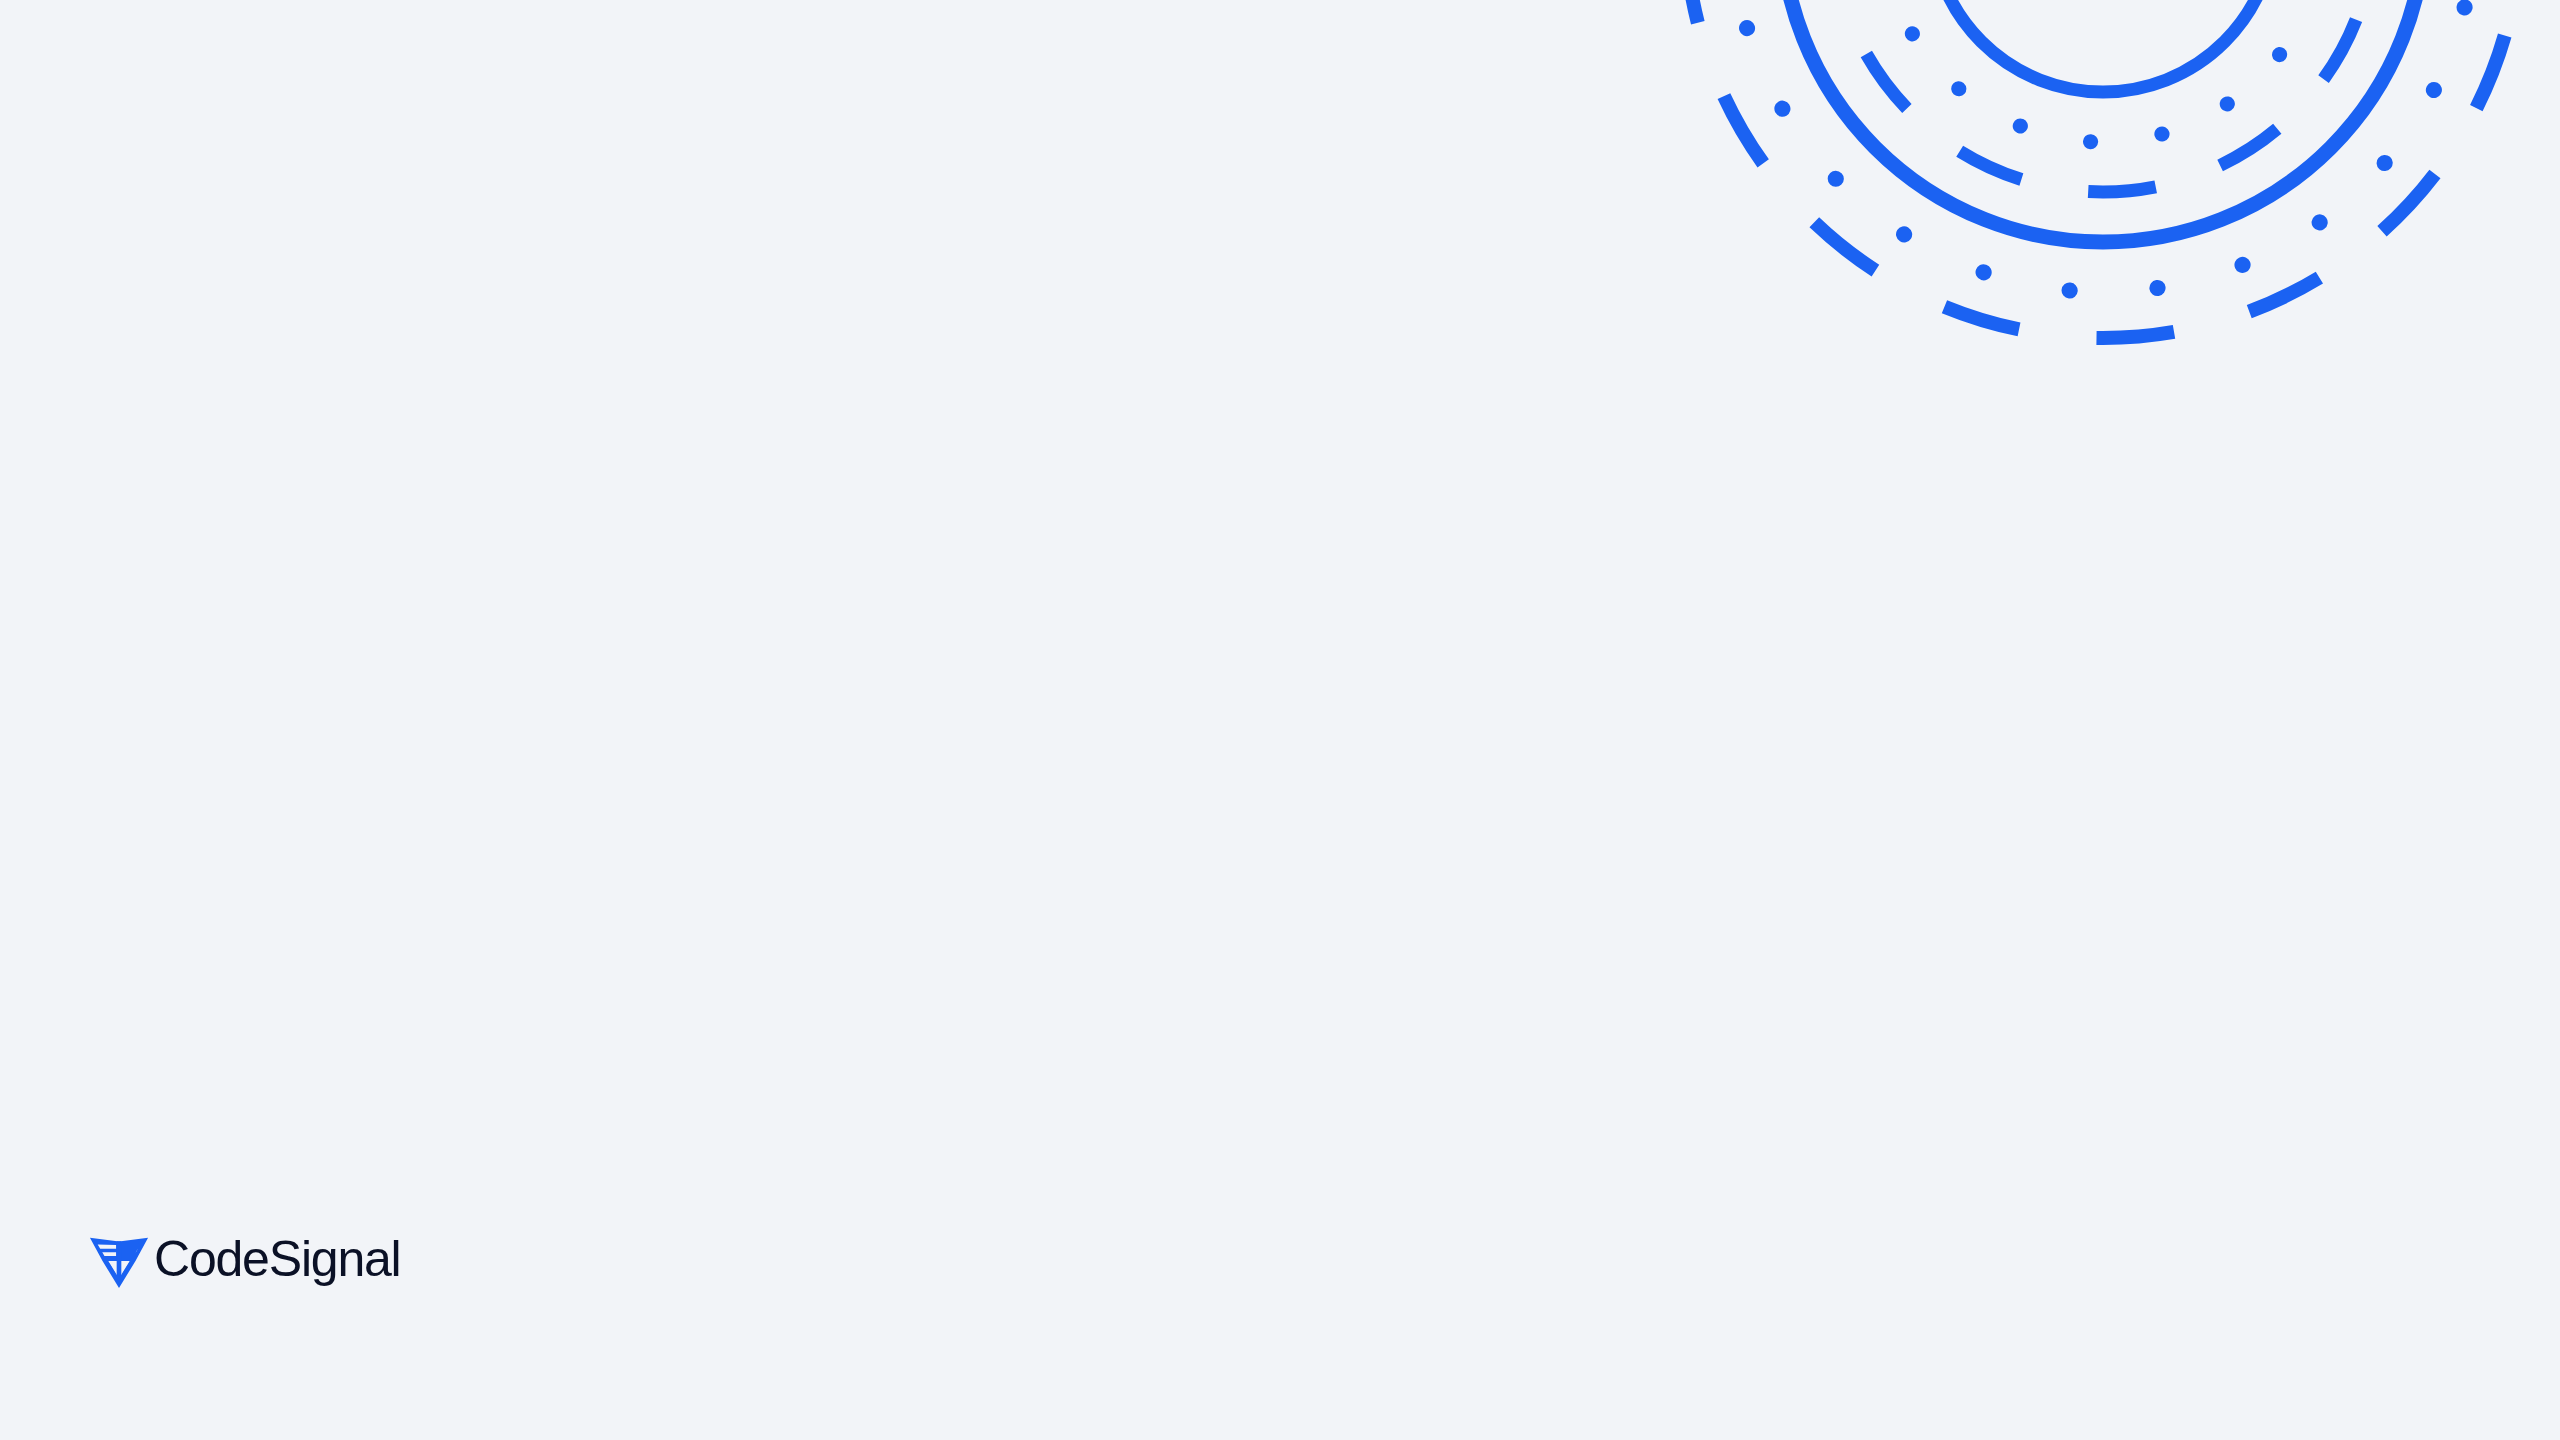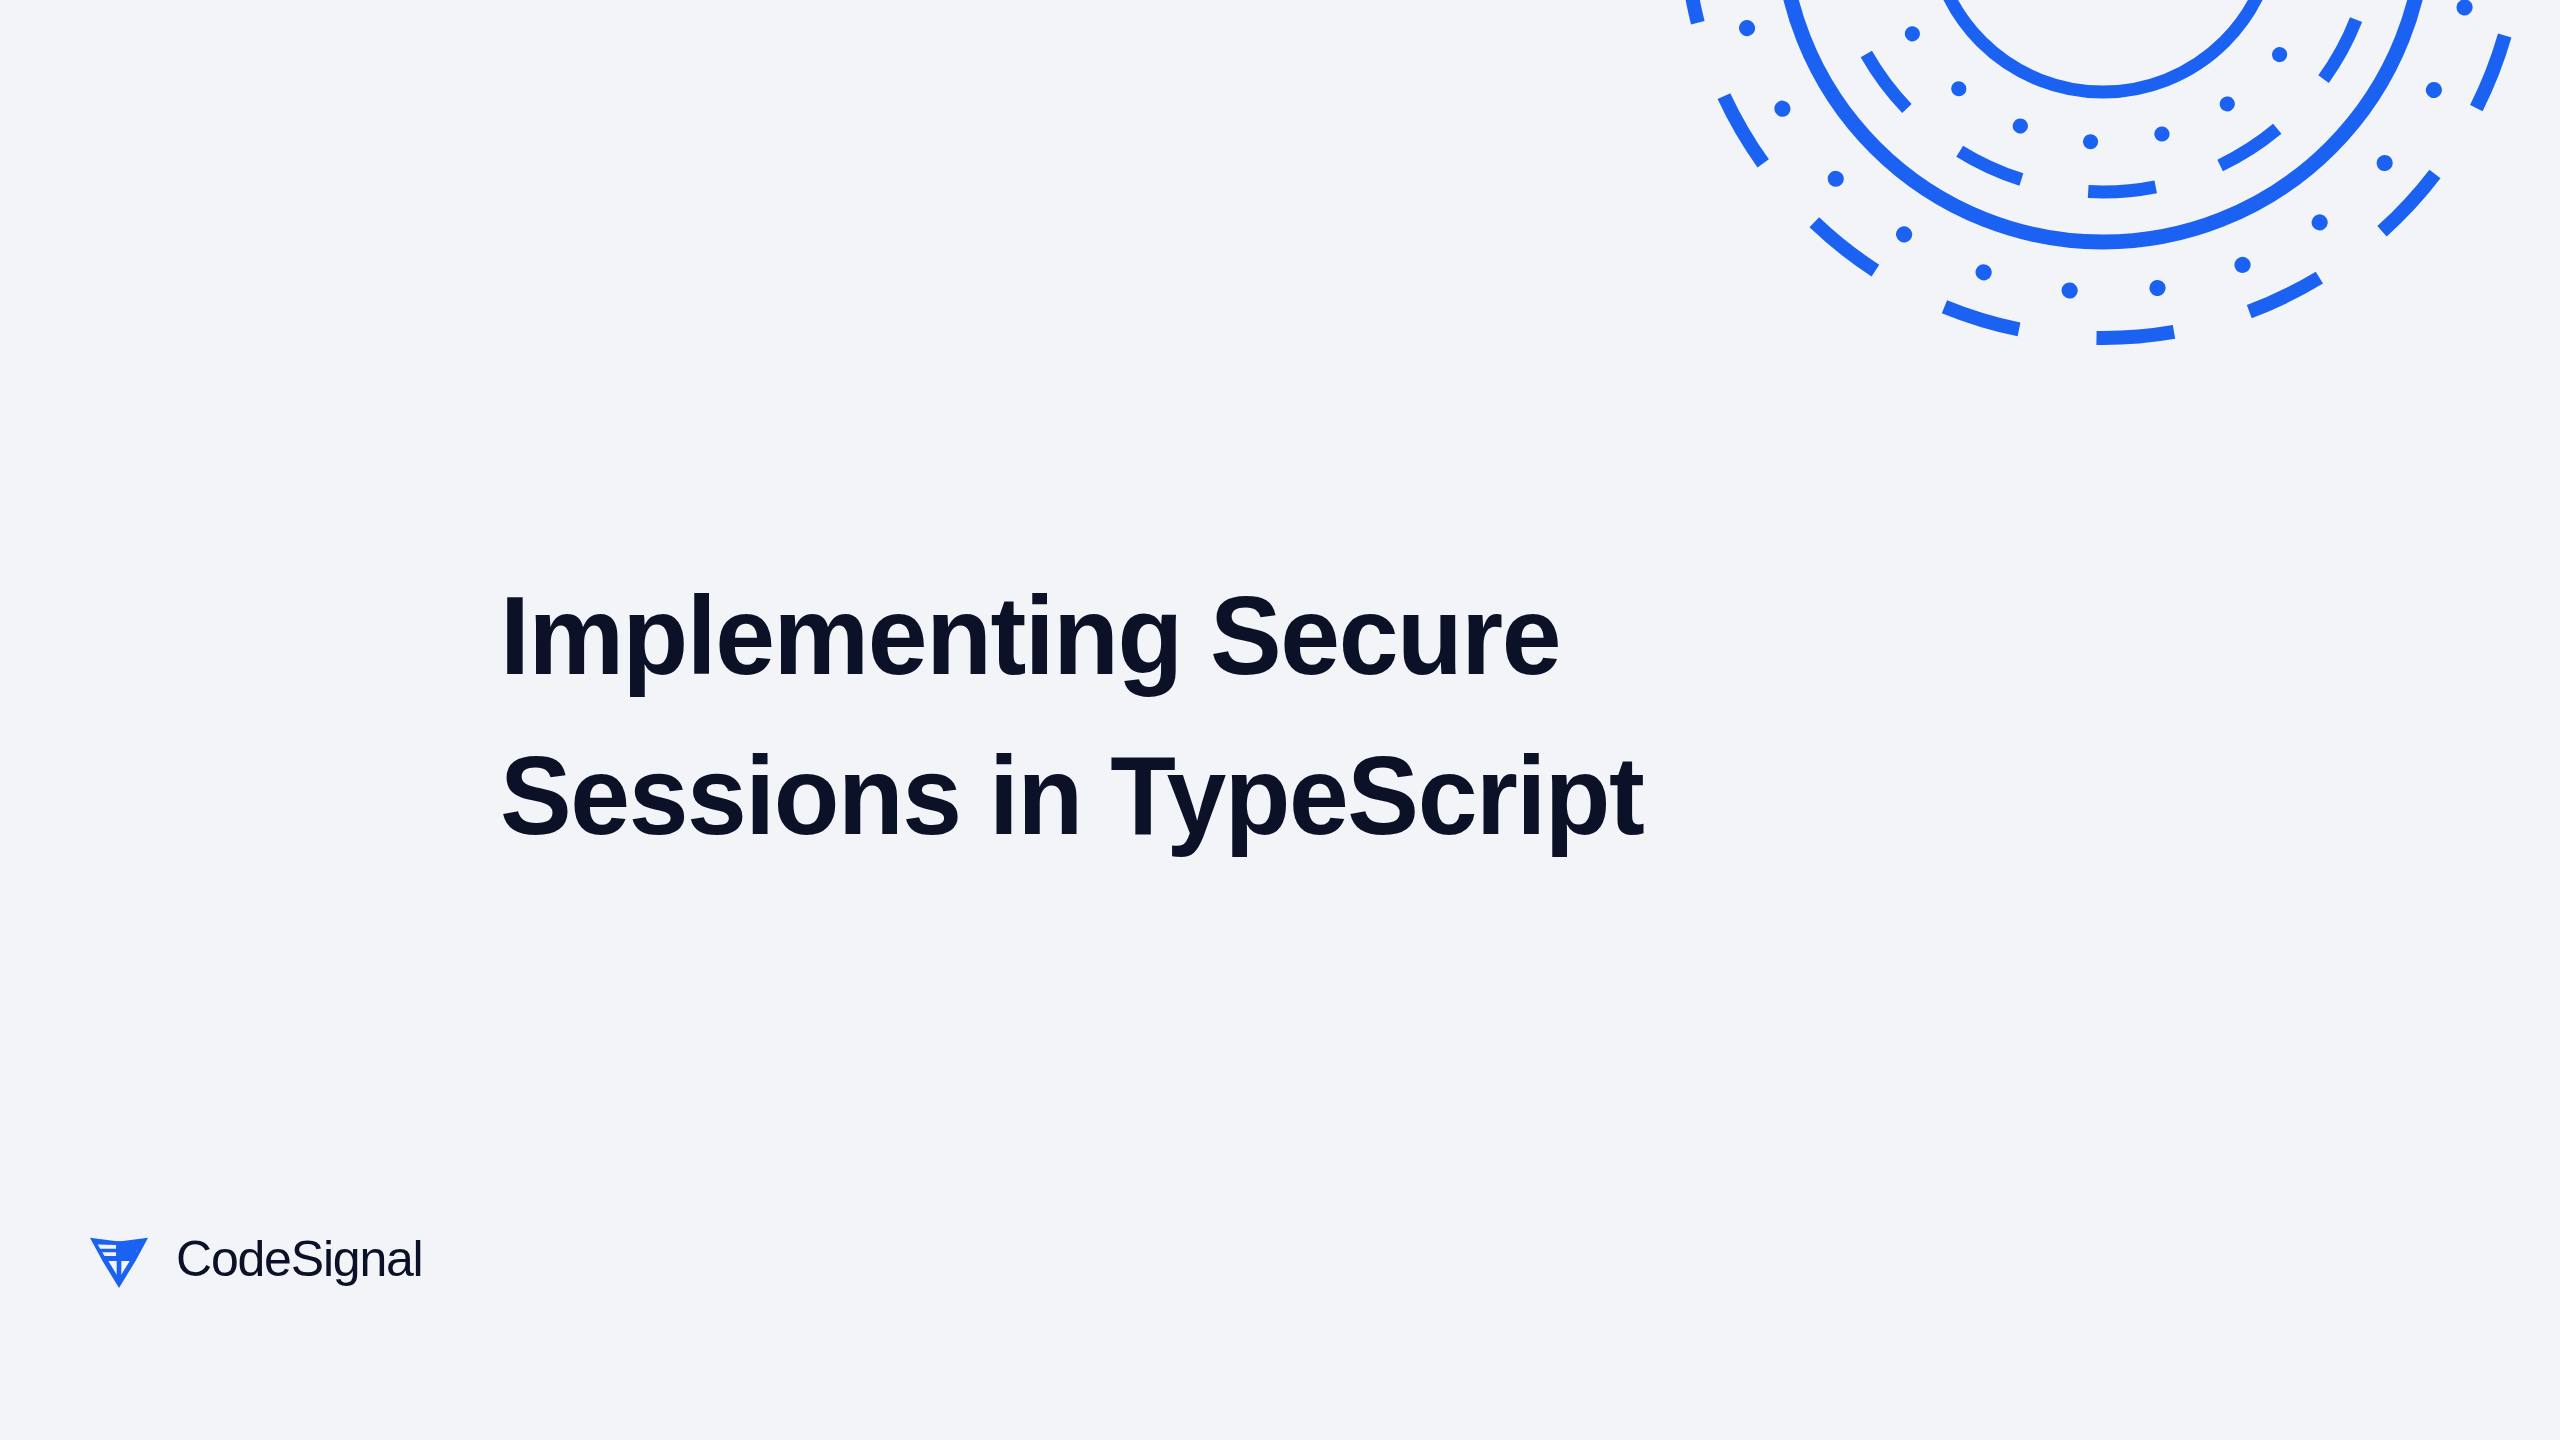--- a/index.html
+++ b/index.html
@@ -53,21 +53,21 @@
     transform-origin: left center;
   }
 
   
   .logo {
     position: absolute;
     left: 88px;
     top: 1228px;
     display: flex;
     align-items: center;
-    gap: 26px;
+    gap: 4px;
   }
   .logo-mark {
     display: block;
     width: 62px;
     height: 62px;
   }
   .logo-word {
     font-family: "Liberation Sans", sans-serif;
     font-weight: 500;
     font-size: 50px;
@@ -94,24 +94,20 @@
 
         <circle cx="443" cy="-80" r="322" stroke-width="15"></circle>
 
         <circle cx="443" cy="-80" r="372" stroke-width="16" stroke-linecap="round" stroke-dasharray="0.2 88"></circle>
 
         <circle cx="443" cy="-80" r="418" stroke-width="14" stroke-dasharray="78 78" stroke-dashoffset="39"></circle>
       </g>
     </svg>
   </div>
 
-  <div class="title-block">
-    <span class="title-line">Implementing Secure</span>
-    <span class="title-line">Sessions in TypeScript</span>
-  </div>
 
   <div class="logo">
     <svg class="logo-mark" viewBox="0 0 64 64" xmlns="http://www.w3.org/2000/svg" aria-hidden="true">
       <path fill="#1b62f2" d="M2 10 L32 14 L62 10 L49 34 L32 62 L15 34 Z
                               M10 17 L17 29 L29 29 L29 25 L14.5 25 L12.5 21.5 L29 21.5 L29 17.5 Z
                               M54 17 L47 29 L35 29 L35 25 L49.5 25 L51.5 21.5 L35 21.5 L35 17.5 Z
                               M21 34 L32 52 L43 34 Z"></path>
       <path fill="#f2f4f8" d="M21.8 34.6 L32 51.0 L42.2 34.6 Z"></path>
       <path fill="#1b62f2" d="M29.6 13.8 h4.8 v38.6 l-2.4 4.2 l-2.4 -4.2 Z"></path>
     </svg>

